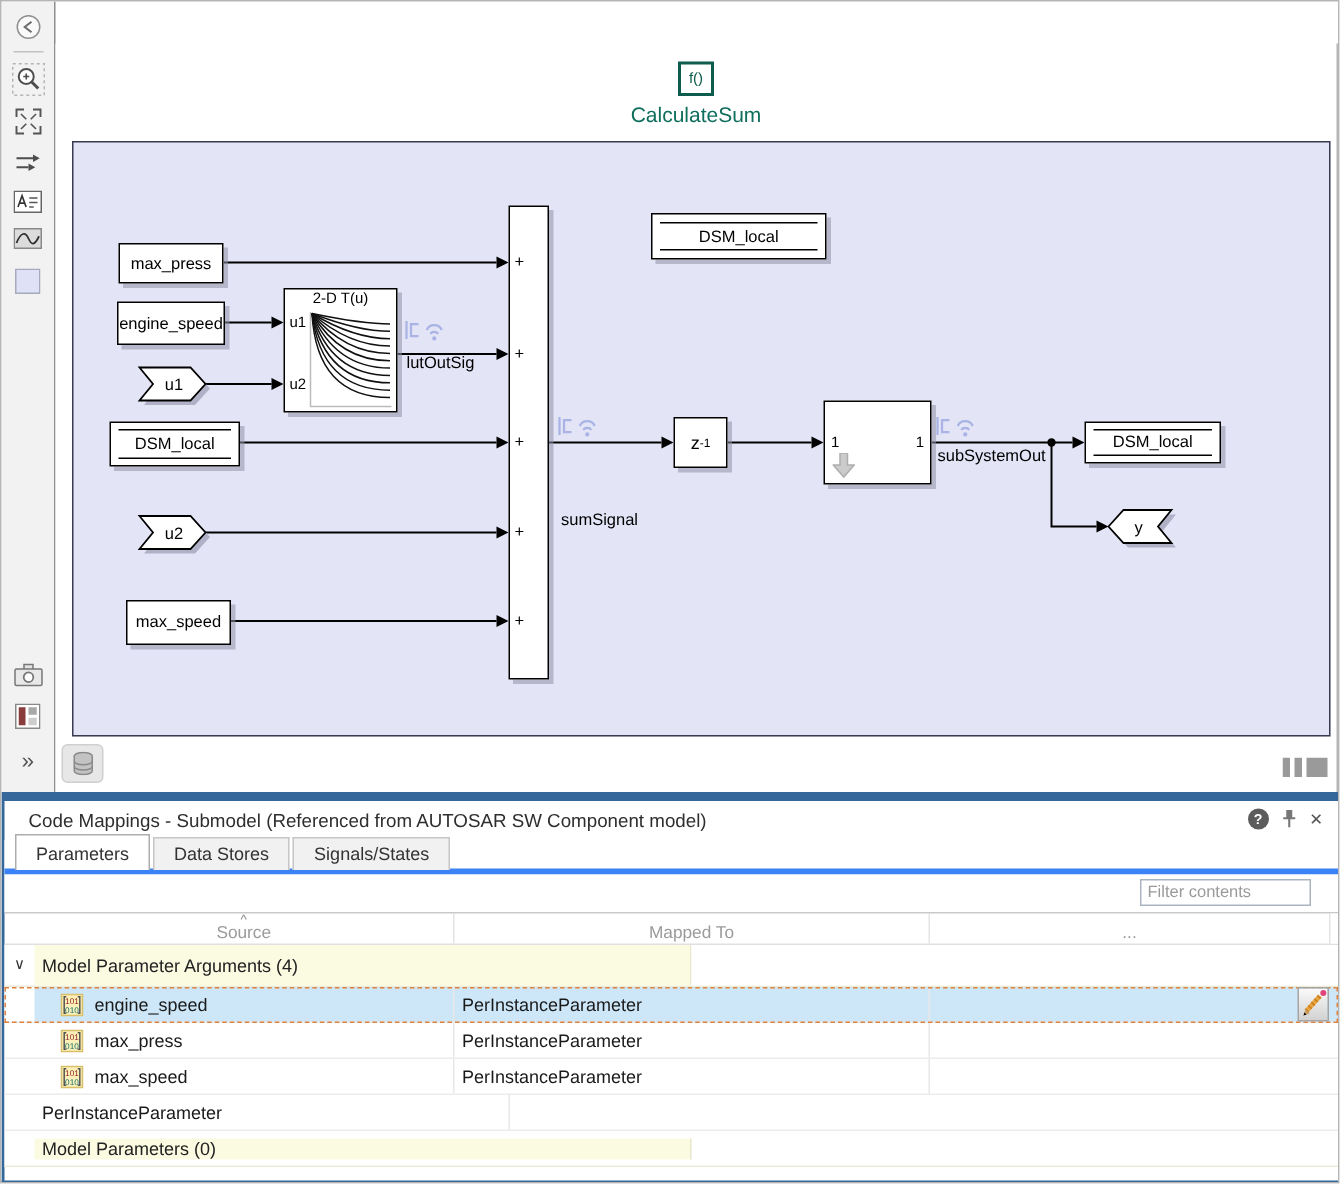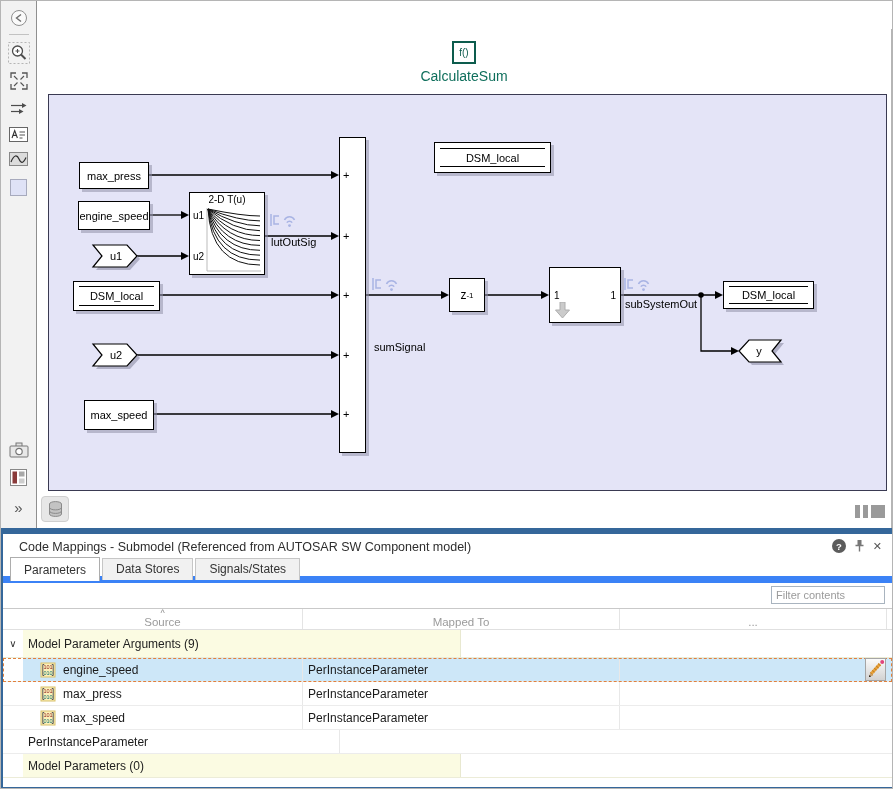--- a/index.html
+++ b/index.html
@@ -27,36 +27,36 @@
   .plus{position:absolute;left:3px;font-size:11px;line-height:11px;}
   .dbbtn{position:absolute;left:4px;top:467px;width:26px;height:24px;background:#e7e7e7;border:1px solid #cfcfcf;border-radius:4px;display:flex;align-items:center;justify-content:center;}
   .barsicon{position:absolute;left:818px;top:476px;width:32px;height:13px;}
   
   .splitter{position:absolute;left:0;top:527px;width:893px;height:6px;background:#35679a;}
   .panel{position:absolute;left:0;top:533px;width:893px;height:256px;background:#fff;border-left:2px solid #35679a;border-right:2px solid #35679a;border-bottom:3px solid #35679a;box-sizing:border-box;}
   .ptitle{height:26px;display:flex;align-items:center;font-size:12.5px;color:#2e2e2e;padding-left:16px;position:relative;}
   .ptitle .picons{position:absolute;right:10px;top:5px;display:flex;align-items:center;gap:8px;}
   .helpdot{width:14px;height:14px;border-radius:50%;background:#5c5c5c;color:#fff;font-size:9.5px;font-weight:bold;display:flex;align-items:center;justify-content:center;}
   .xclose{font-size:11px;color:#555;}
-  .tabsrow{height:23px;border-bottom:7px solid #3b82f6;display:flex;align-items:center;padding-left:7px;box-sizing:border-box;background:#fff;}
+  .tabsrow{height:23px;border-bottom:4px solid #3b82f6;display:flex;align-items:flex-end;padding-left:7px;box-sizing:border-box;background:#fff;}
   .tab{font-size:12px;color:#333;padding:3px 13px 4px 13px;border:1px solid #c6c6c6;border-bottom:none;background:#f1f1f1;margin-right:2px;position:relative;top:1px;height:14px;}
   .tab.active{background:#fff;border-color:#adadad;padding-top:5px;top:1px;z-index:2;}
   .filterrow{height:25px;position:relative;background:#fff;}
-  .filterbox{position:absolute;right:7px;top:3px;width:104px;height:14px;font-size:11px;color:#444;border:1px solid #a9b4bf;padding:1px 4px;font-family:"Liberation Sans",sans-serif;}
+  .filterbox{position:absolute;right:18px;top:3px;width:104px;height:14px;font-size:11px;color:#444;border:1px solid #a9b4bf;padding:1px 4px;font-family:"Liberation Sans",sans-serif;}
   .filterbox::placeholder{color:#9a9a9a;}
   .thead{height:22px;display:flex;border-top:1px solid #c9c9c9;border-bottom:1px solid #e0e0e0;box-sizing:border-box;}
   .gut{width:20px;flex:none;display:flex;align-items:center;justify-content:center;}
   .hc{position:relative;text-align:center;color:#9b9b9b;font-size:11.5px;padding-top:7px;box-sizing:border-box;border-right:1px solid #e4e4e4;}
   .hc .sort{position:absolute;top:-1px;left:50%;transform:translateX(-50%);font-size:9px;color:#8a8a8a;}
   .c1w{width:280px;flex:none;}
   .c2w{width:317px;flex:none;}
   .c3w{width:267px;flex:none;}
   .grow{display:flex;height:27px;background:#fff;border-bottom:1px solid #ececd8;}
   .grow .gband{flex:1;background:#fbfbe2;display:flex;align-items:center;font-size:12px;color:#222;padding-left:5px;border-right:1px solid #e8e8d0;}
-  .grow2{height:23px;}
+  .grow2{height:23px;align-items:center;}
   .exp{font-size:10px;color:#333;line-height:10px;}
   .trow{display:flex;height:23px;background:#fff;border-bottom:1px solid #ececec;position:relative;}
   .trow .c1{width:280px;flex:none;display:flex;align-items:center;padding-left:17px;box-sizing:border-box;border-right:1px solid #e8e8e8;font-size:12px;color:#1a1a1a;gap:7px;}
   .trow .c2{width:317px;flex:none;display:flex;align-items:center;padding-left:5px;box-sizing:border-box;border-right:1px solid #e8e8e8;font-size:12px;color:#1a1a1a;}
   .trow .c3{width:267px;flex:none;position:relative;}
   .trow.sel{background:#cde7f8;outline:1px dashed #e0813c;outline-offset:-1px;z-index:2;}
   .pencilbtn{position:absolute;right:1px;top:0;bottom:0;width:21px;background:linear-gradient(#fafafa,#d2d2d2);border:1px solid #a5a5a5;box-sizing:border-box;}
   .tfill{flex:1;background:#fff;}
 </style>
 </head>
@@ -345,21 +345,21 @@
         <span>...</span>
       </div>
       <div class="tfill"></div>
     </div>
 
     <div class="grow">
       <div class="gut">
         <span class="exp">∨</span>
       </div>
       <div class="gband">
-        <span>Model Parameter Arguments (9)</span>
+        <span>Model Parameter Arguments (4)</span>
       </div>
       <div class="tfill" style="background:#fff;"></div>
     </div>
 
     <div class="trow sel">
       <div class="gut" style="background:#fff;"></div>
       <div class="c1">
         <svg width="16" height="16" viewBox="0 0 16 16">
           <rect x="1" y="1" width="14" height="14" fill="#fcf0b8" stroke="#d8c06a"></rect>
           <path d="M4.2,2.5 H2.8 V13.5 H4.2 M11.8,2.5 H13.2 V13.5 H11.8" fill="none" stroke="#555"></path>

